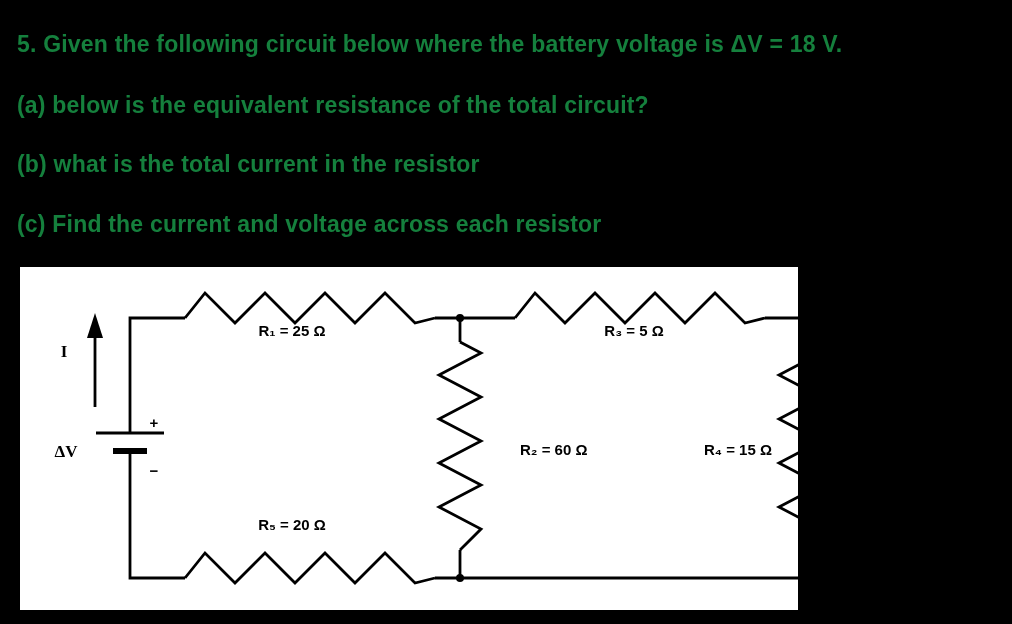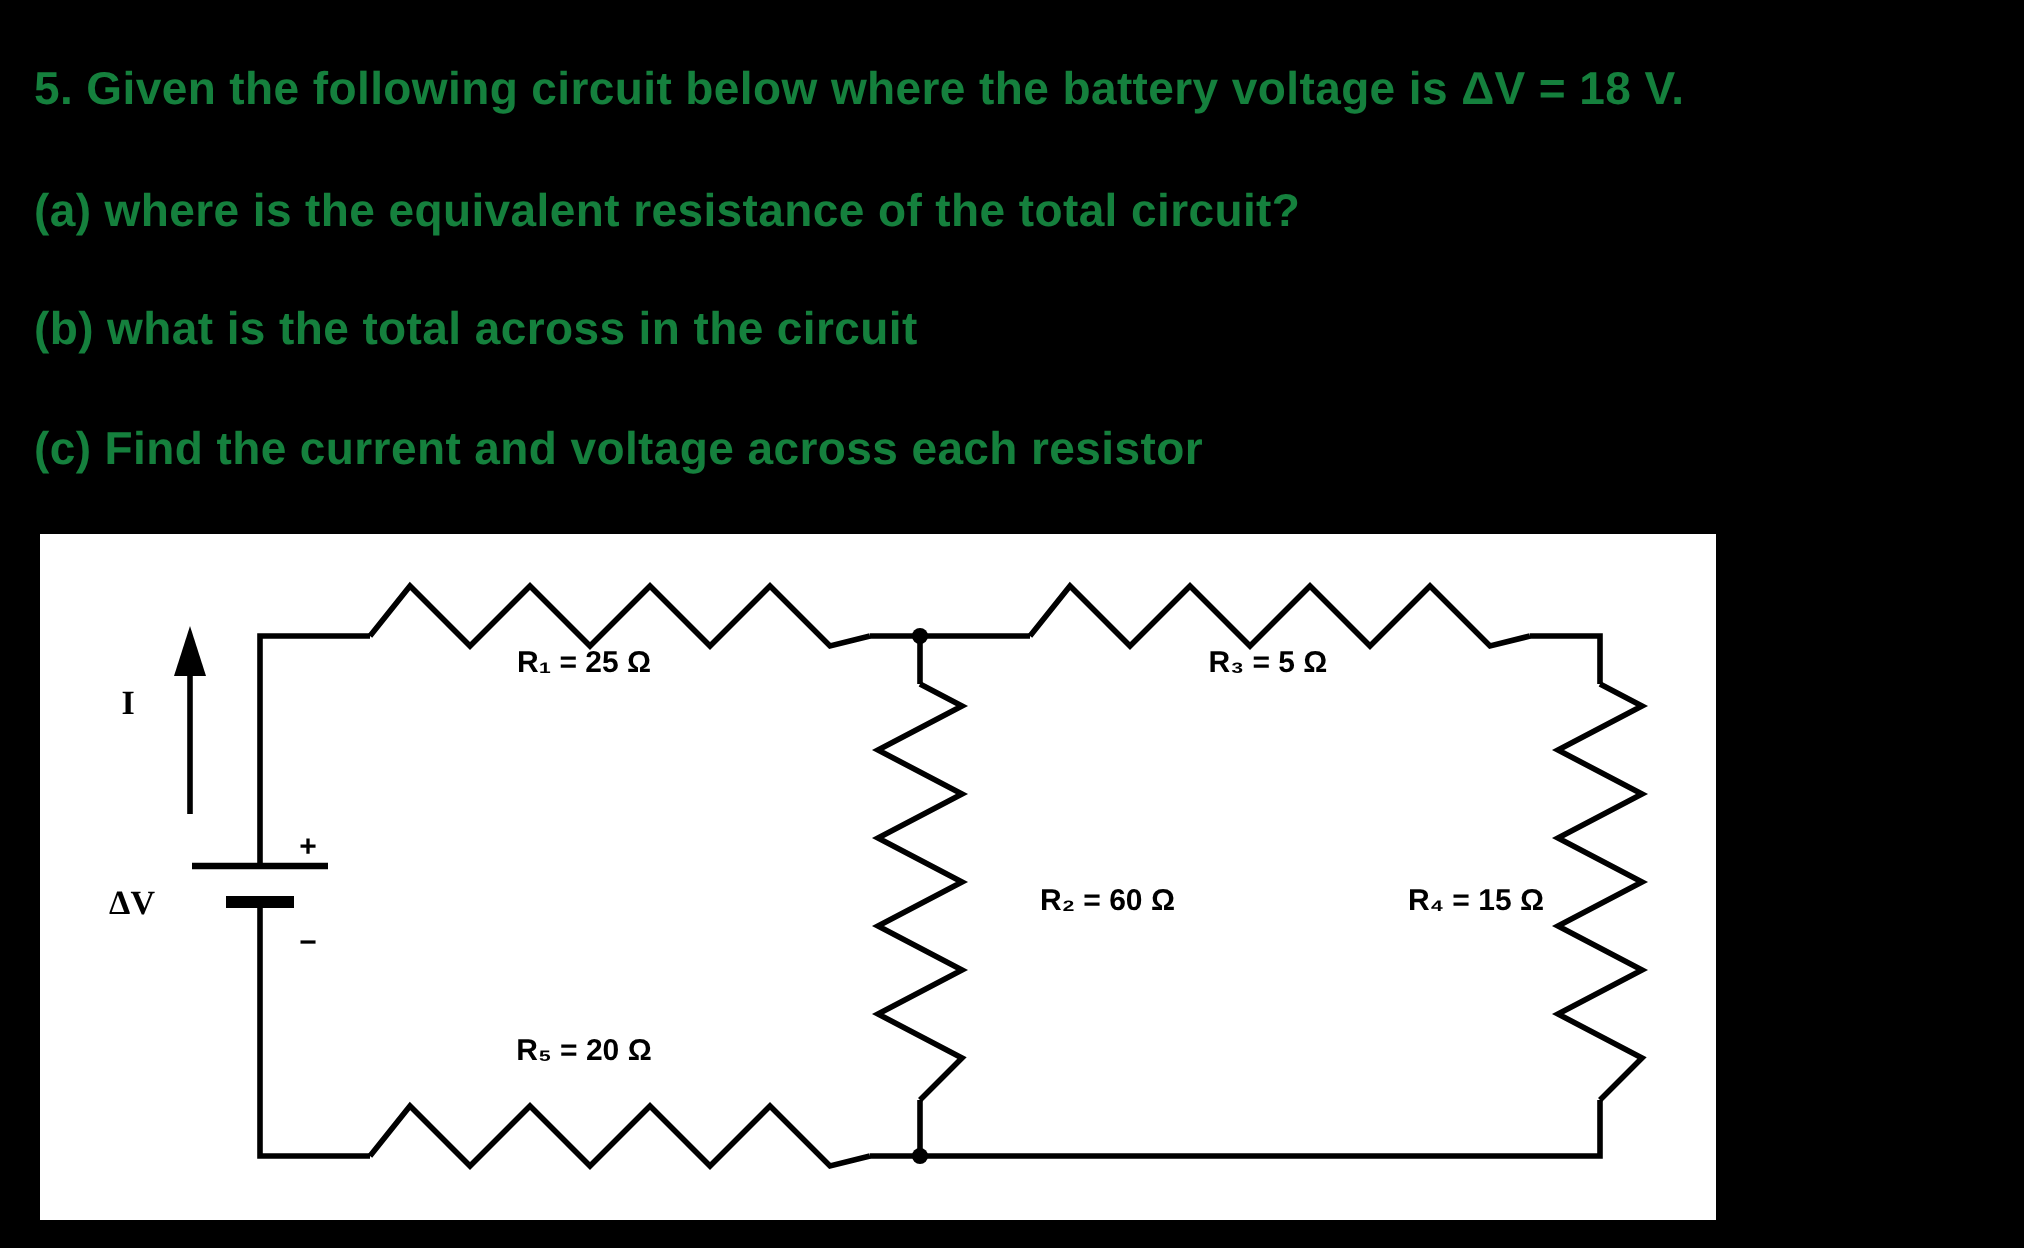--- a/index.html
+++ b/index.html
@@ -21,21 +21,21 @@
     letter-spacing: 0.2px;
   }
   #q1 { top: 31px; }
   #q2 { top: 92px; }
   #q3 { top: 151px; }
   #q4 { top: 211px; text-align: right; }
   .circuit-box {
     position: absolute;
     left: 20px;
     top: 267px;
-    width: 838px;
+    width: 778px;
     height: 343px;
     background: #ffffff;
   }
   svg { display: block; }
   .wire {
     fill: none;
     stroke: #000000;
     stroke-width: 2.8;
     stroke-linejoin: miter;
   }
@@ -44,22 +44,22 @@
   .node { fill: #000000; }
   .arrowhead { fill: #000000; }
   .rlabel { font-family: "Liberation Sans", sans-serif; font-weight: 700; font-size: 15px; fill: #000000; }
   .slabel { font-family: "Liberation Serif", serif; font-weight: 700; font-size: 17px; fill: #000000; }
   .sign   { font-family: "Liberation Sans", sans-serif; font-weight: 700; font-size: 15px; fill: #000000; }
 </style>
 </head>
 <body>
 
 <div class="qline" id="q1">5.  Given the following circuit below where the battery voltage is ΔV = 18 V.</div>
-<div class="qline" id="q2">(a) where is the equivalent resistance of the total circuit?</div>
-<div class="qline" id="q3">(b) what is the total across in the circuit</div>
+<div class="qline" id="q2">(a) below is the equivalent resistance of the total circuit?</div>
+<div class="qline" id="q3">(b) what is the total current in the resistor</div>
 <div class="qline" id="q4">(c) Find the current and voltage across each resistor</div>
 
 <div class="circuit-box">
   <svg width="838" height="343" viewBox="0 0 838 343">
 
     <g>
 
       <path class="wire" d="M110,166 V51 H165"></path>
 
       <polyline class="wire" points="165,51 185,26 215,56 245,26 275,56 305,26 335,56 365,26 395,56 415,51"></polyline>

